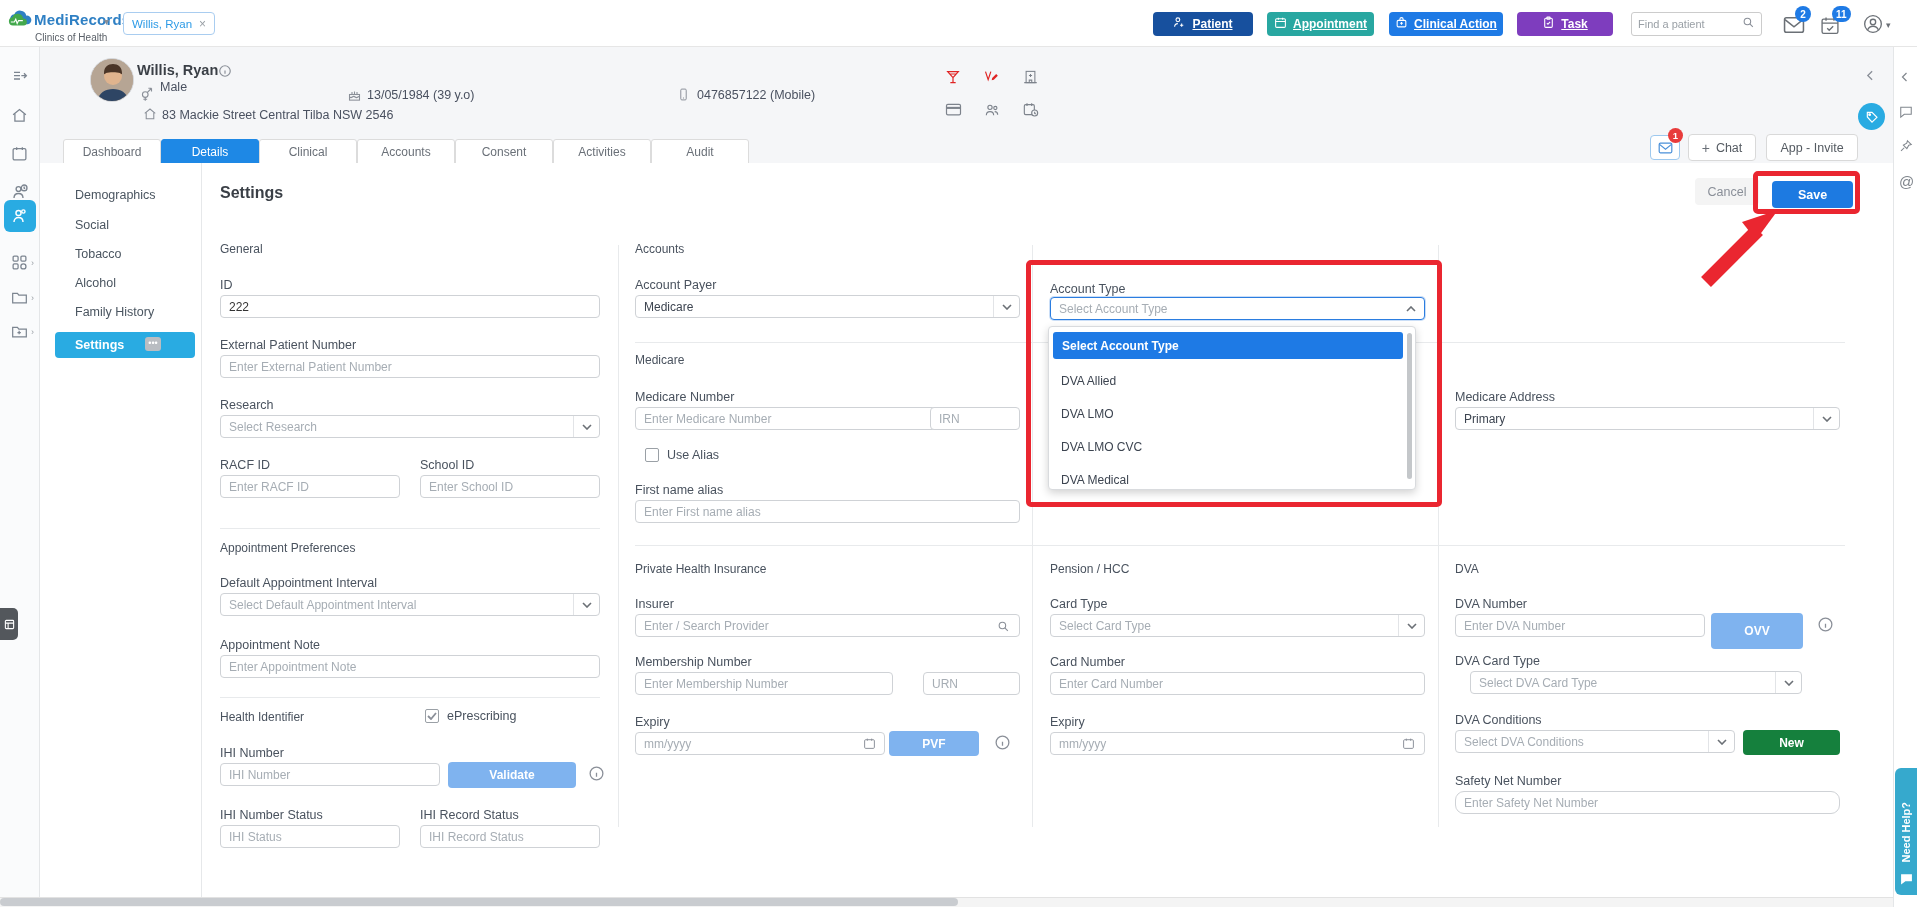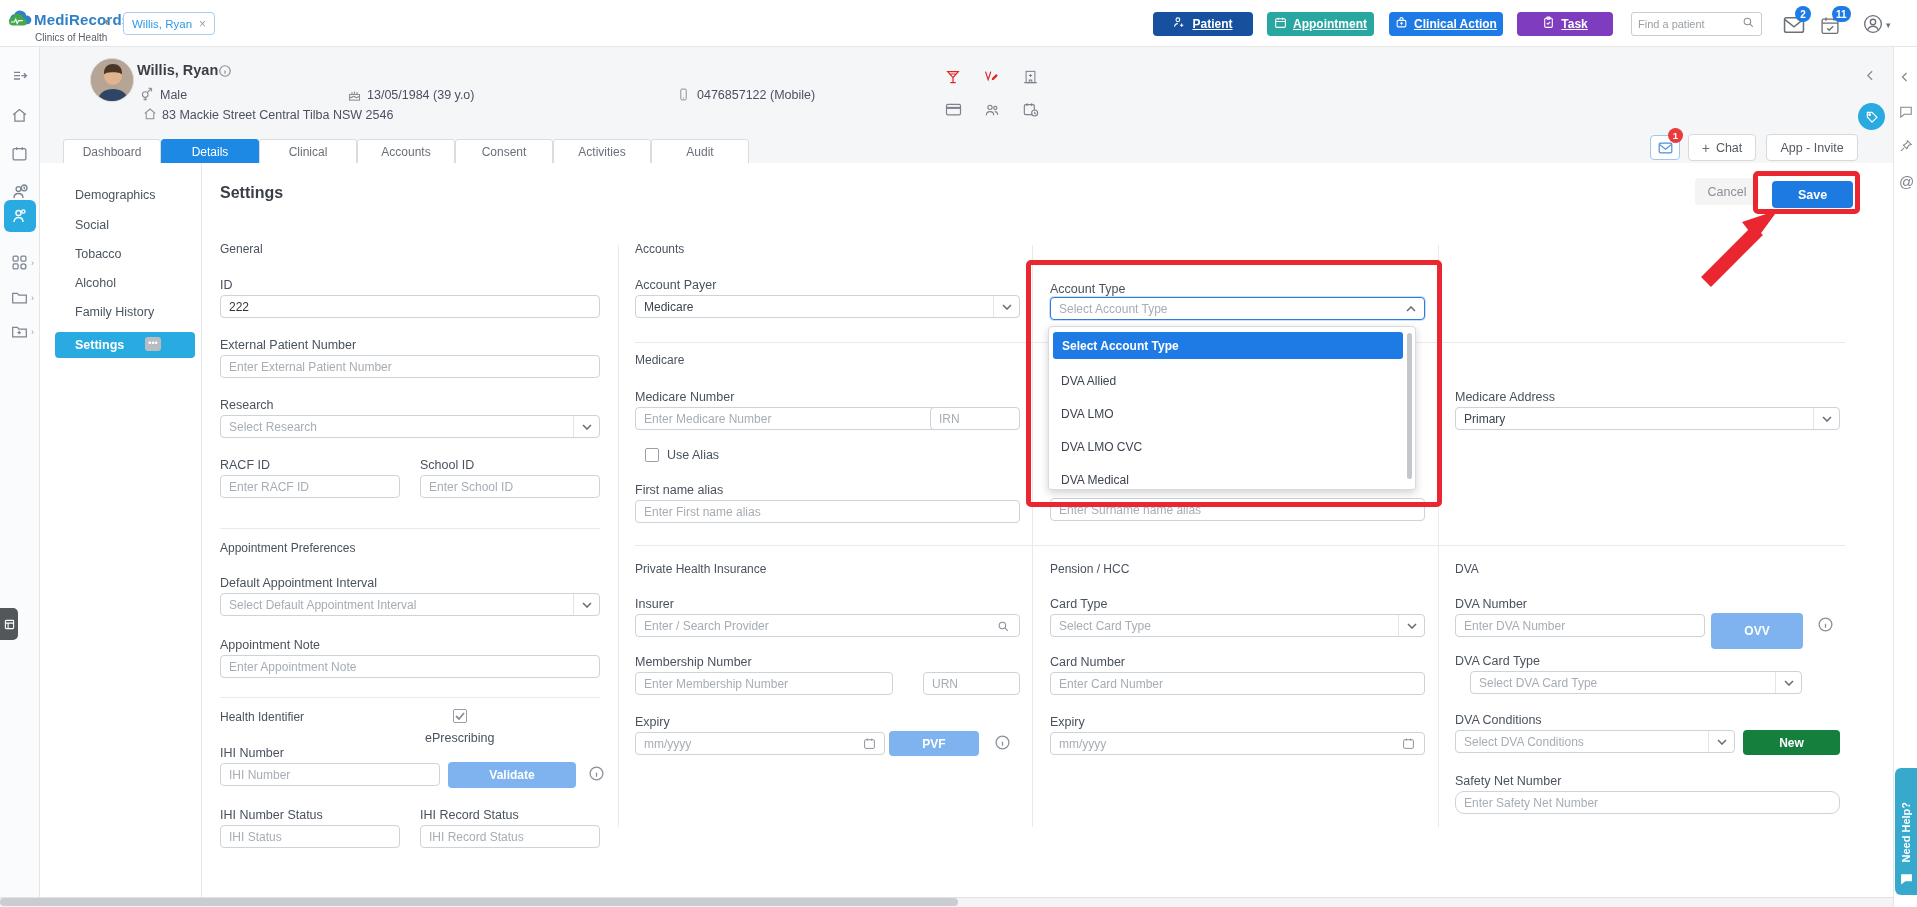--- a/index.html
+++ b/index.html
@@ -196,21 +196,21 @@
     <div class="p-name">Willis, Ryan</div>
     <span class="hrow-ico" style="left:178px;top:17px;"><svg width="14" height="14" viewBox="0 0 24 24" fill="none" stroke="currentColor" stroke-width="2">
           <circle cx="12" cy="12" r="9"></circle>
           <path d="M12 7.5h.01M12 11v5.5"></path>
         </svg></span>
 
     <span class="hrow-ico" style="left:99px;top:40px;"><svg width="15" height="15" viewBox="0 0 24 24" fill="none" stroke="currentColor" stroke-width="1.8">
           <circle cx="10" cy="12" r="4.5"></circle>
           <path d="M13.5 8.5L20 2M20 2h-5M20 2v5M10 16.5V22M7 19.5h6"></path>
         </svg></span>
-    <span class="hrow-txt" style="left:120px;top:41px;">Male</span>
+    <span class="hrow-txt" style="left:120px;top:33px;">Male</span>
 
     <span class="hrow-ico" style="left:103px;top:60px;"><svg width="14" height="14" viewBox="0 0 24 24" fill="none" stroke="currentColor" stroke-width="1.8">
           <path d="M3 11l9-7.5L21 11"></path>
           <path d="M5.5 9.5V20h13V9.5"></path>
         </svg></span>
     <span class="hrow-txt" style="left:122px;top:61px;">83 Mackie Street Central Tilba NSW 2546</span>
 
     <span class="hrow-ico" style="left:307px;top:40px;"><svg width="15" height="15" viewBox="0 0 24 24" fill="none" stroke="currentColor" stroke-width="1.7">
           <rect x="4" y="12" width="16" height="9"></rect>
           <path d="M4 16c1.5 1.3 3 1.3 4.5 0s3-1.3 4.5 0 3 1.3 4.5 0 2 0 2.5 0M8 8v4M12 7v5M16 8v4M8 5.5v.01M12 4.5v.01M16 5.5v.01"></path>
@@ -421,21 +421,21 @@
           <svg width="10" height="6" viewBox="0 0 10 6" fill="none" stroke="currentColor" stroke-width="1.6">
             <path d="M1 1l4 4 4-4"></path>
           </svg>
         </span>
     </div>
     <div class="lbl" style="left:0;top:400px;">Appointment Note</div>
     <input class="inp" style="left: 0px; top: 417px; width: 380px;" placeholder="Enter Appointment Note">
     <div class="hline" style="left:0;top:459px;width:380px;"></div>
 
     <div class="sec-h" style="left:0;top:472px;">Health Identifier</div>
-    <div class="cb-row" style="left:205px;top:471px;flex-direction:column;">
+    <div class="cb-row" style="left:205px;top:471px;">
       <span class="cb">
           <svg width="10" height="8" viewBox="0 0 10 8" fill="none" stroke="#8a8f98" stroke-width="1.8">
             <path d="M1 4l3 3 5-6"></path>
           </svg>
         </span>
       <span>ePrescribing</span>
     </div>
     <div class="lbl" style="left:0;top:508px;">IHI Number</div>
     <input class="inp" style="left: 0px; top: 525px; width: 220px;" placeholder="IHI Number">
     <button class="mini-btn disabled" style="left:228px;top:524px;width:128px;height:26px;">Validate</button>
@@ -497,21 +497,20 @@
   <div class="col" style="left:1050px;top:238px;width:375px;height:620px;">
     <div class="lbl" style="left:0;top:44px;">Account Type</div>
     <div class="sel focused" style="left:0;top:59px;width:375px;z-index:31;">
       <span class="val ph">Select Account Type</span>
       <span class="caret" style="border-left:none;">
           <svg width="10" height="6" viewBox="0 0 10 6" fill="none" stroke="currentColor" stroke-width="1.6">
             <path d="M1 5l4-4 4 4"></path>
           </svg>
         </span>
     </div>
-    <input class="inp" style="left: 0px; top: 260px; width: 375px;" placeholder="Enter Surname name alias">
 
     <div class="sec-h" style="left:0;top:324px;">Pension / HCC</div>
     <div class="lbl" style="left:0;top:359px;">Card Type</div>
     <div class="sel" style="left:0;top:376px;width:375px;">
       <span class="val ph">Select Card Type</span>
       <span class="caret">
           <svg width="10" height="6" viewBox="0 0 10 6" fill="none" stroke="currentColor" stroke-width="1.6">
             <path d="M1 1l4 4 4-4"></path>
           </svg>
         </span>

